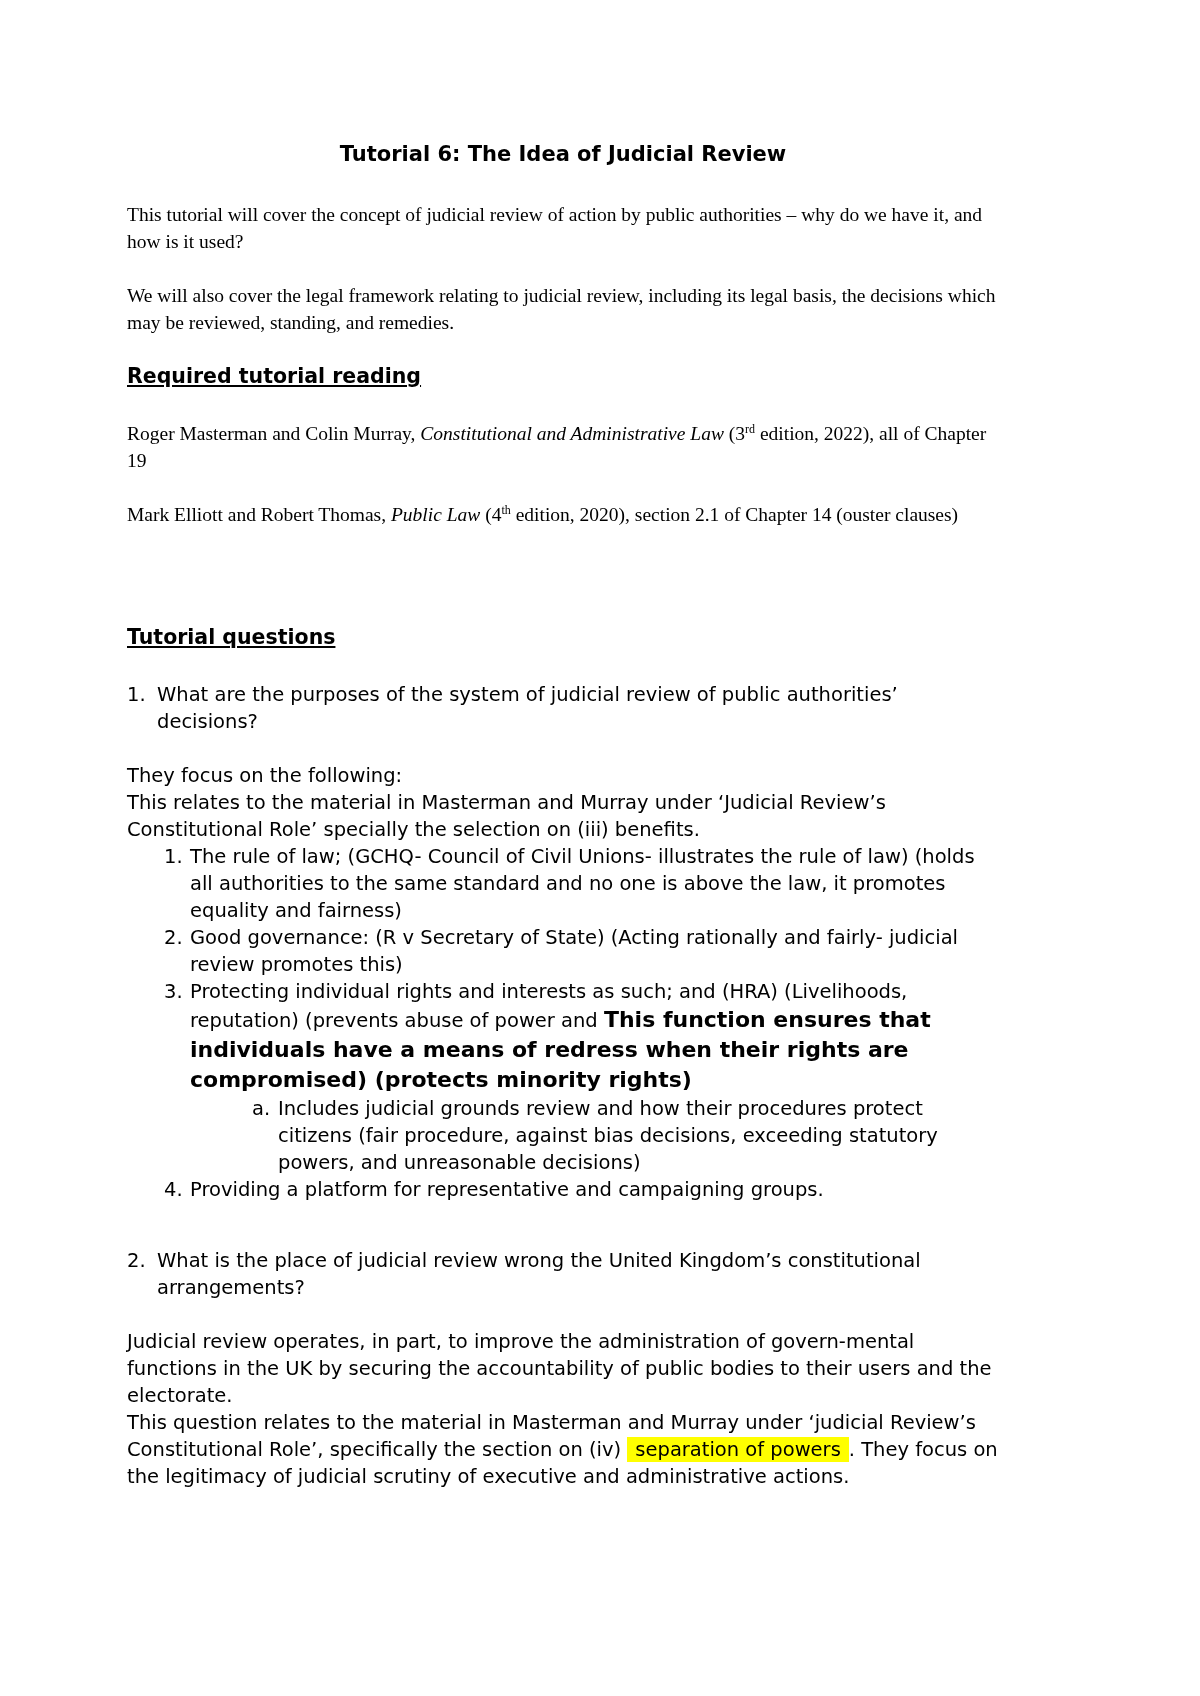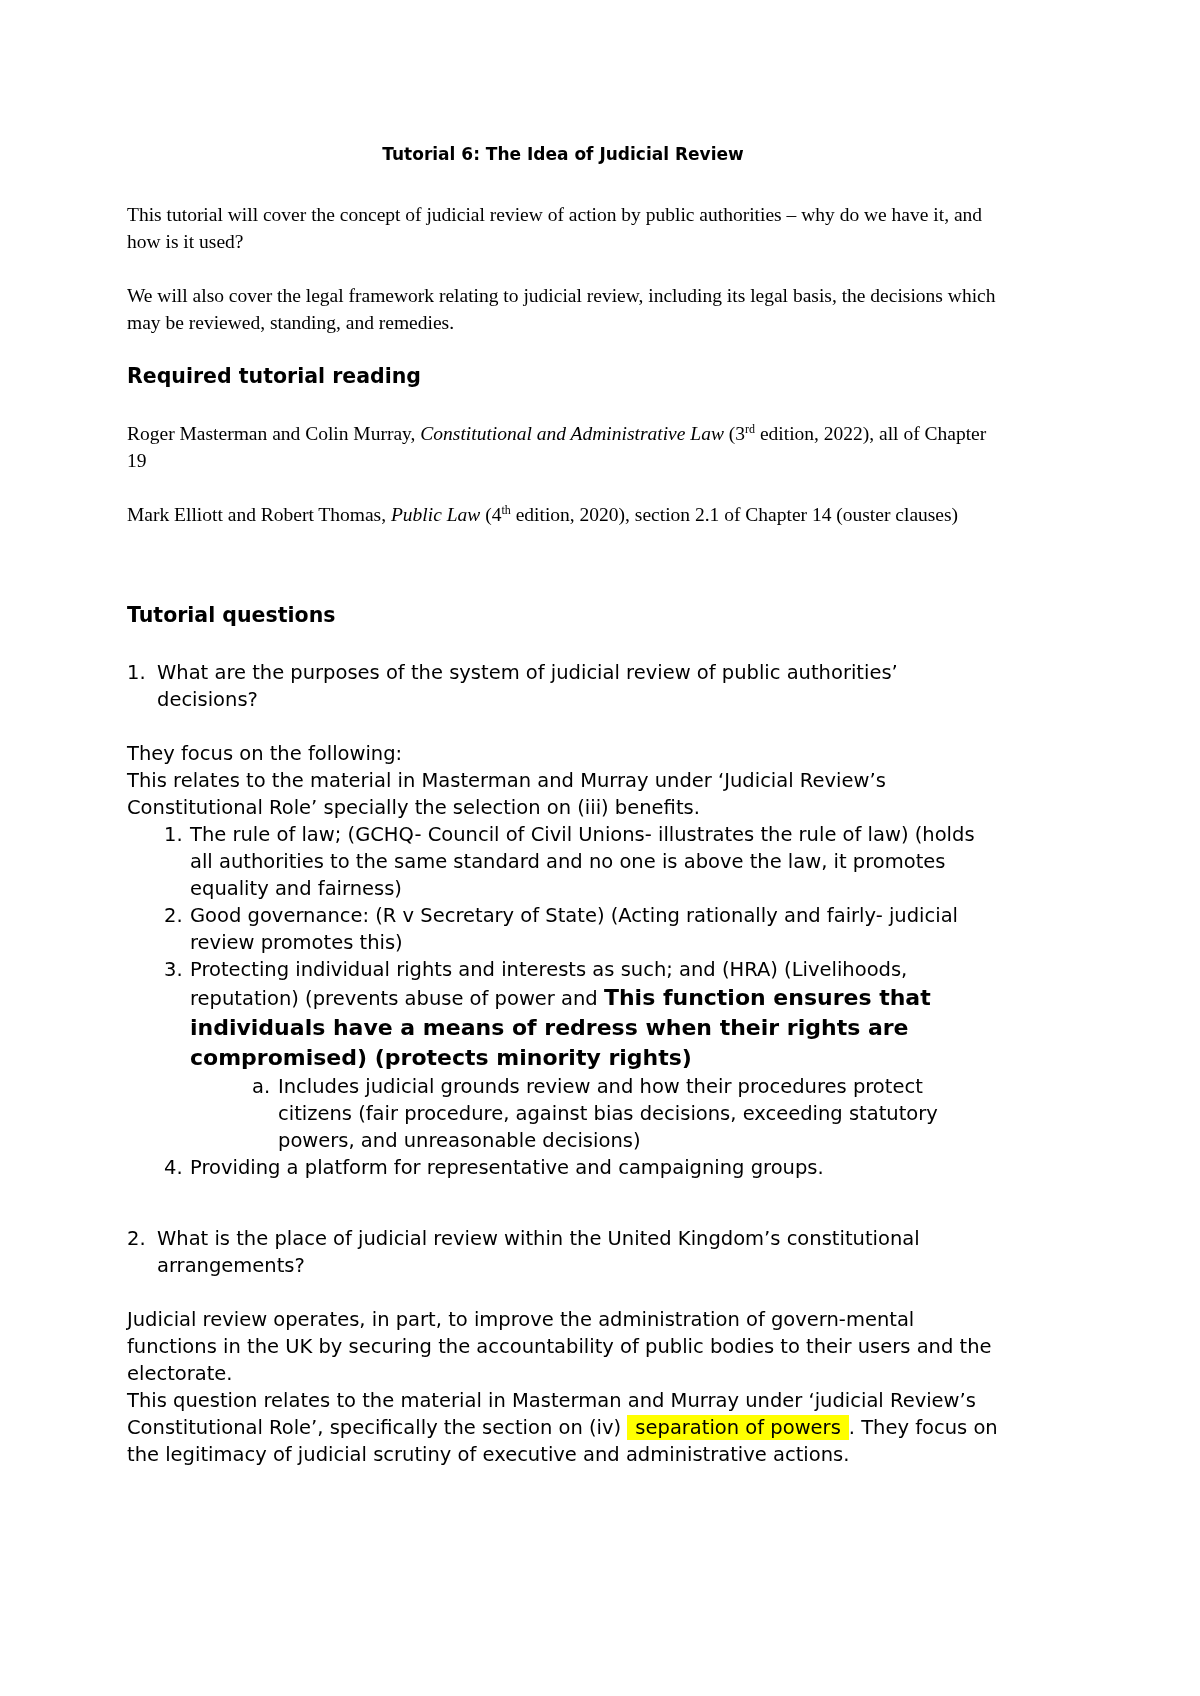--- a/index.html
+++ b/index.html
@@ -15,32 +15,33 @@
     font-size: 19.5px;
     line-height: 27px;
     padding: 141px 0 0 127px;
     overflow: hidden;
   }
   .content { width: 872px; }
 
   .doc-title {
     text-align: center;
     font-weight: bold;
-    font-size: 17px;
+    font-size: 21px;
     margin: 0 0 33px 0;
   }
 
   .para { margin: 0 0 27px 0; font-family: Liberation Serif, serif; }
 
   .section-heading {
     font-weight: bold;
     font-size: 20.5px;
     margin: 0 0 30px 0;
+    text-decoration: underline;
   }
-  .section-heading.questions { margin-top: 74px; }
+  .section-heading.questions { margin-top: 96px; }
 
   .book-title { font-style: italic; }
   sup.ord { font-size: 12px; line-height: 0; vertical-align: super; }
 
   .q-row { display: flex; margin: 0 0 27px 0; }
   .q-row.q2 { margin-top: 44px; }
   .q-num { flex: 0 0 30px; }
   .q-text { flex: 1; }
 
   .commentary { margin: 0; }
@@ -112,21 +113,21 @@
         <div class="sub-text">Includes judicial grounds review and how their procedures protect citizens (fair procedure, against bias decisions, exceeding statutory powers, and unreasonable decisions)</div>
       </div>
       <div class="subitem">
         <span class="sub-num">4.</span>
         <div class="sub-text">Providing a platform for representative and campaigning groups.</div>
       </div>
     </div>
 
     <div class="q-row q2">
       <span class="q-num">2.</span>
-      <div class="q-text">What is the place of judicial review within the United Kingdom’s constitutional arrangements?</div>
+      <div class="q-text">What is the place of judicial review wrong the United Kingdom’s constitutional arrangements?</div>
     </div>
 
     <div class="commentary">
       <p>Judicial review operates, in part, to improve the administration of govern-mental functions in the UK by securing the accountability of public bodies to their users and the electorate.</p>
       <p><span>This question relates to the material in Masterman and Murray under ‘judicial Review’s Constitutional Role’, specifically the section on (iv) </span><mark class="hl" style="background: rgb(255, 255, 0);">separation of powers</mark><span>. They focus on the legitimacy of judicial scrutiny of executive and administrative actions.</span></p>
     </div>
 
   </div>
 </div>
 

